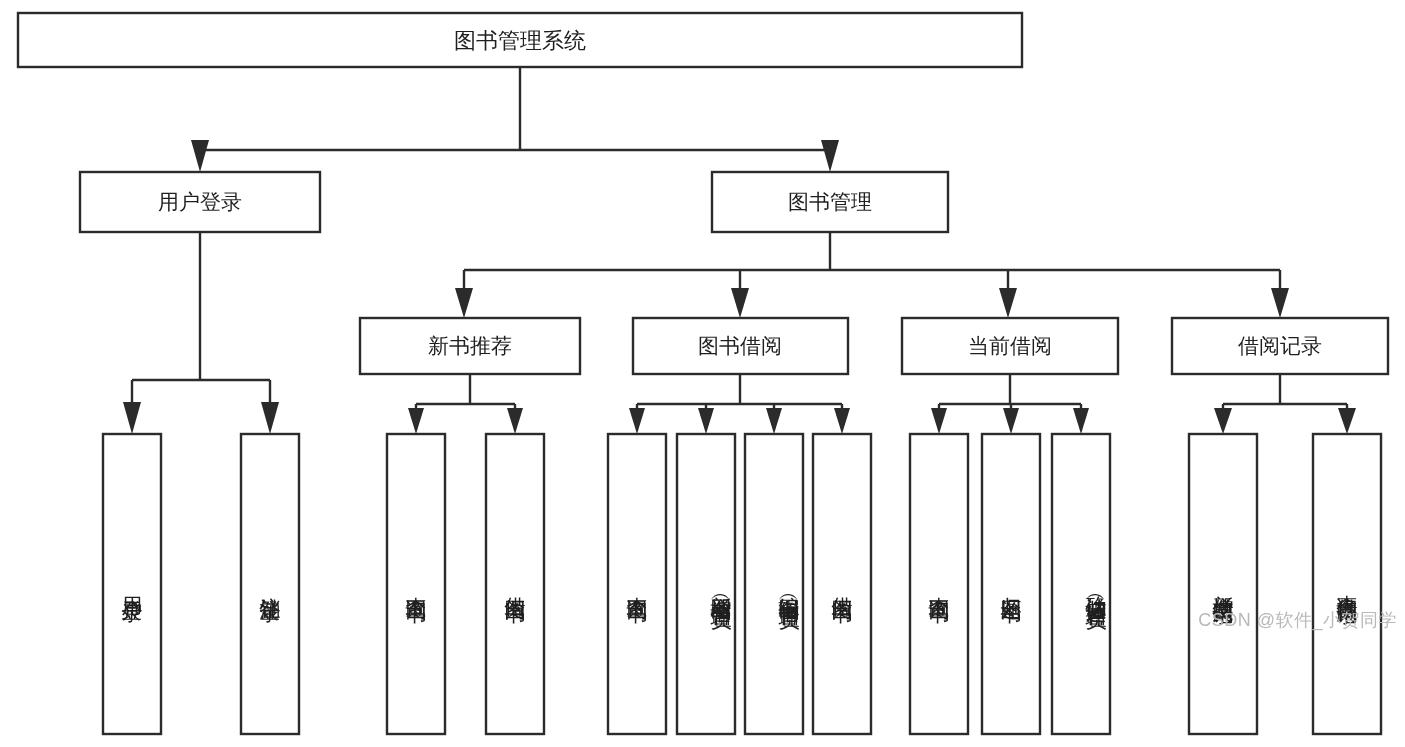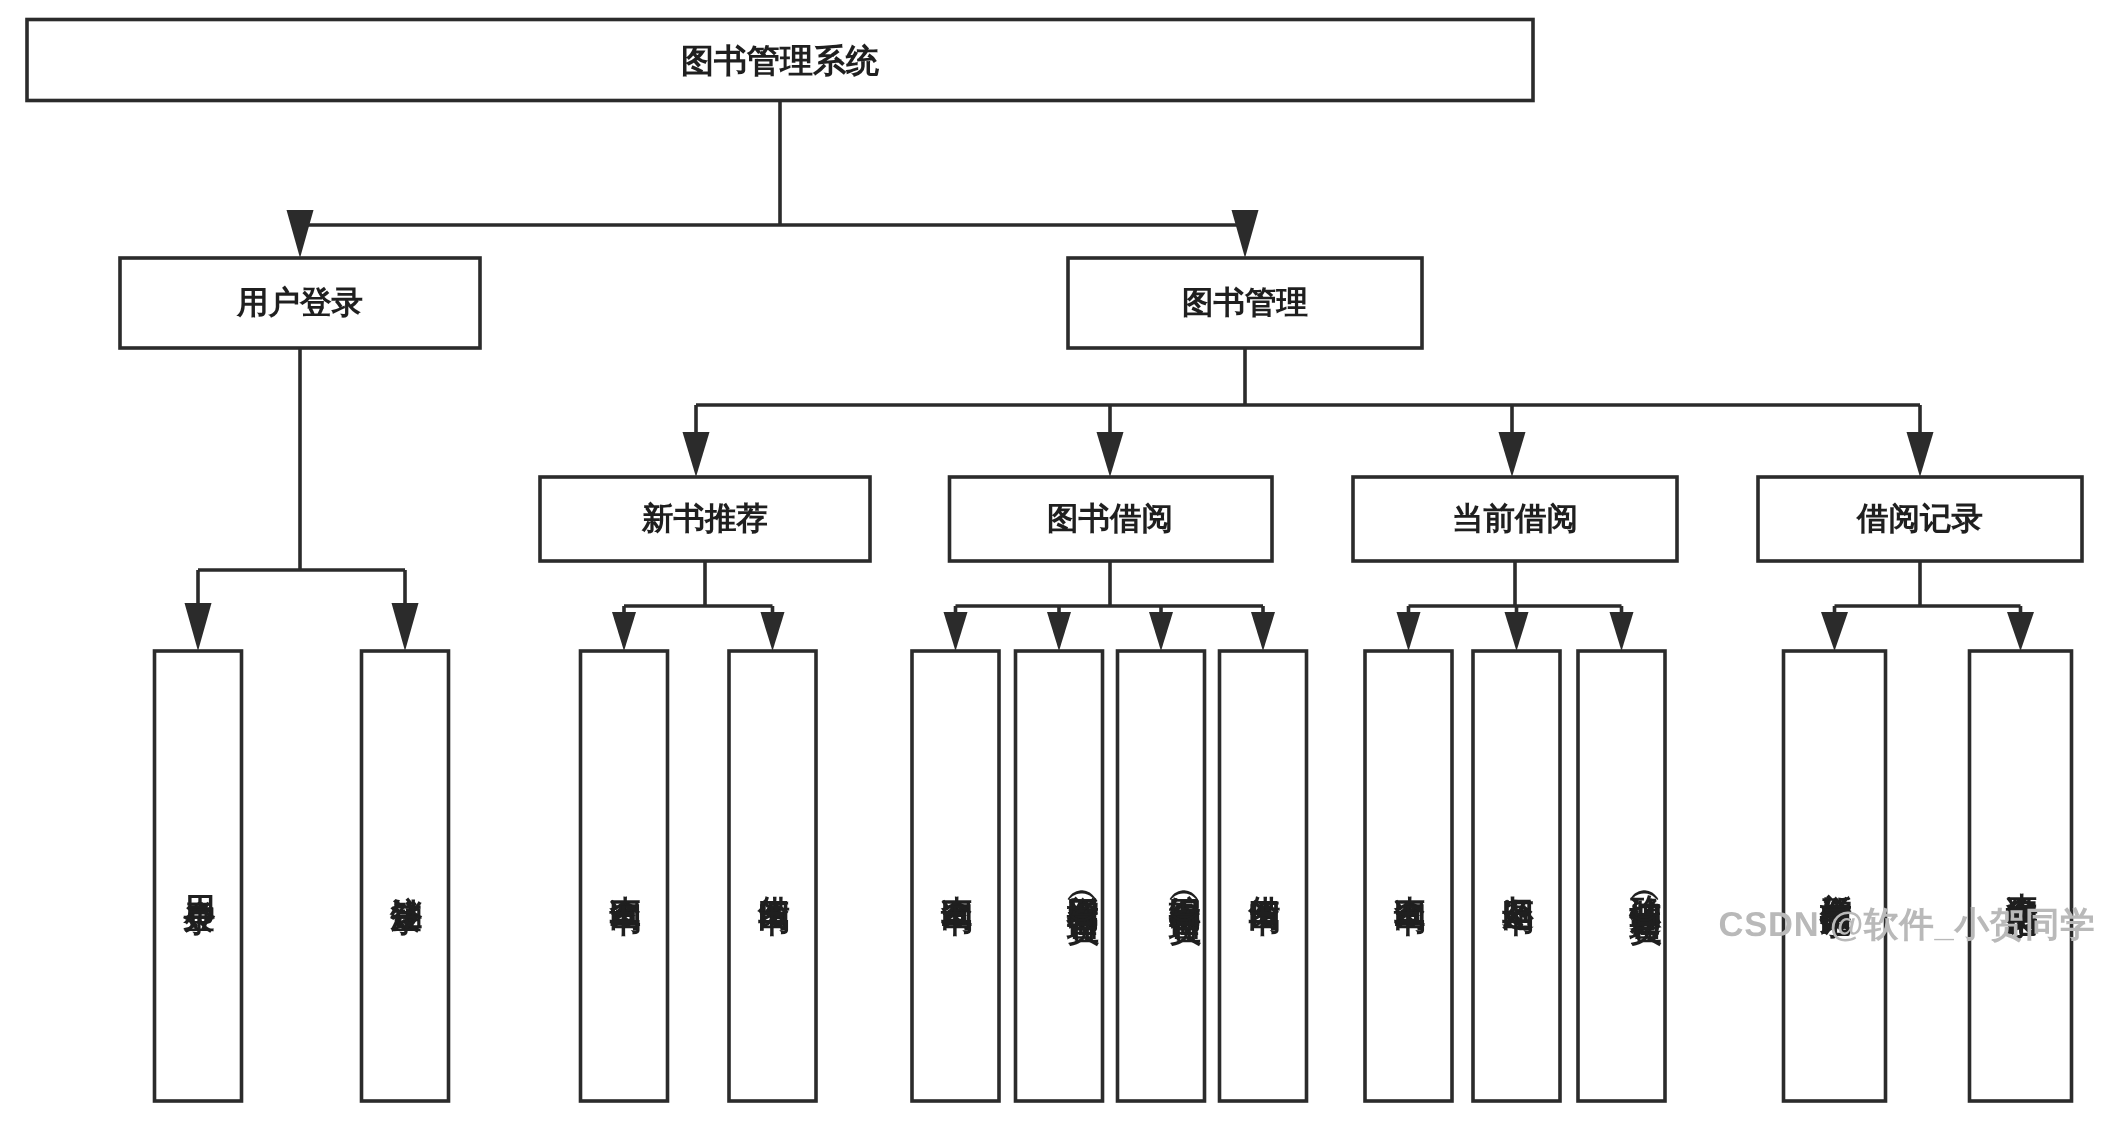--- a/index.html
+++ b/index.html
@@ -10,21 +10,20 @@
   body {
     width: 1405px;
     height: 747px;
     font-family: "Liberation Sans", "DejaVu Sans", sans-serif;
     overflow: hidden;
   }
   #diagram-root {
     position: relative;
     width: 1405px;
     height: 636px;
-    font-weight: bold;
   }
   svg#tree-svg {
     position: absolute;
     top: 0;
     left: 0;
     width: 1405px;
     height: 747px;
     display: block;
   }
   .node-box {
@@ -69,21 +68,21 @@
     letter-spacing: 2px;
     color: #1f1f1f;
     white-space: nowrap;
     pointer-events: none;
   }
   #watermark {
     position: absolute;
     right: 8px;
     bottom: 4px;
     font-family: "Liberation Sans", "DejaVu Sans", sans-serif;
-    font-size: 23px;
+    font-size: 18px;
     color: #b9b9b9;
     letter-spacing: 0.5px;
     user-select: none;
   }
 </style>
 </head>
 <body>
 
 <div id="diagram-root">
 

